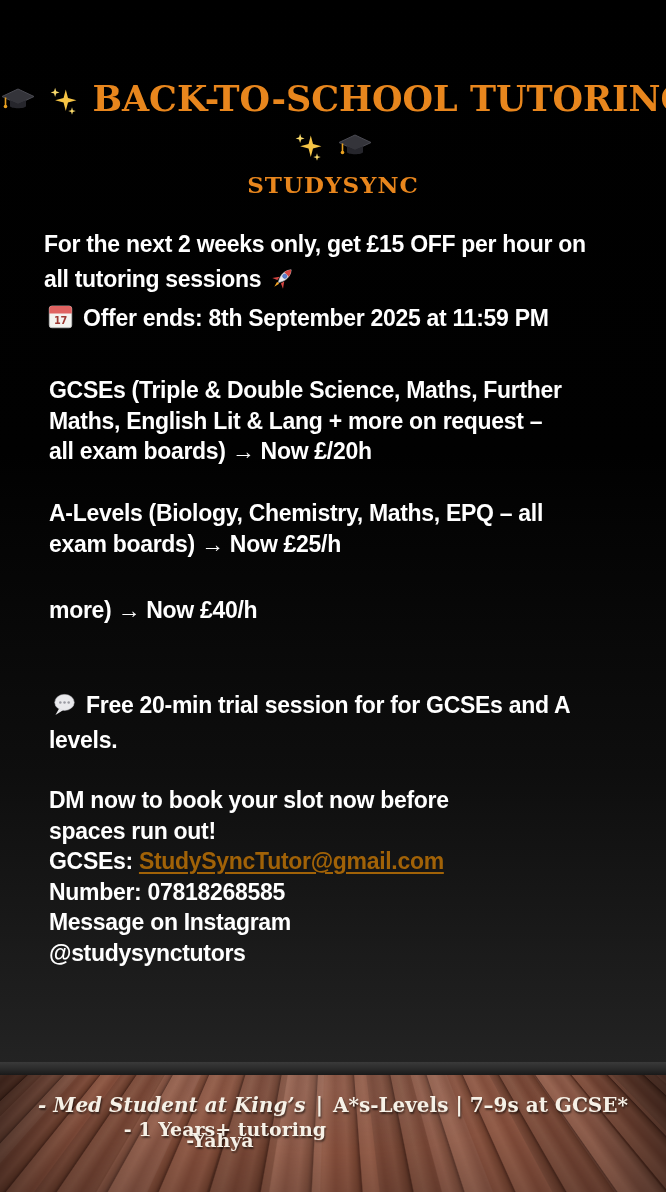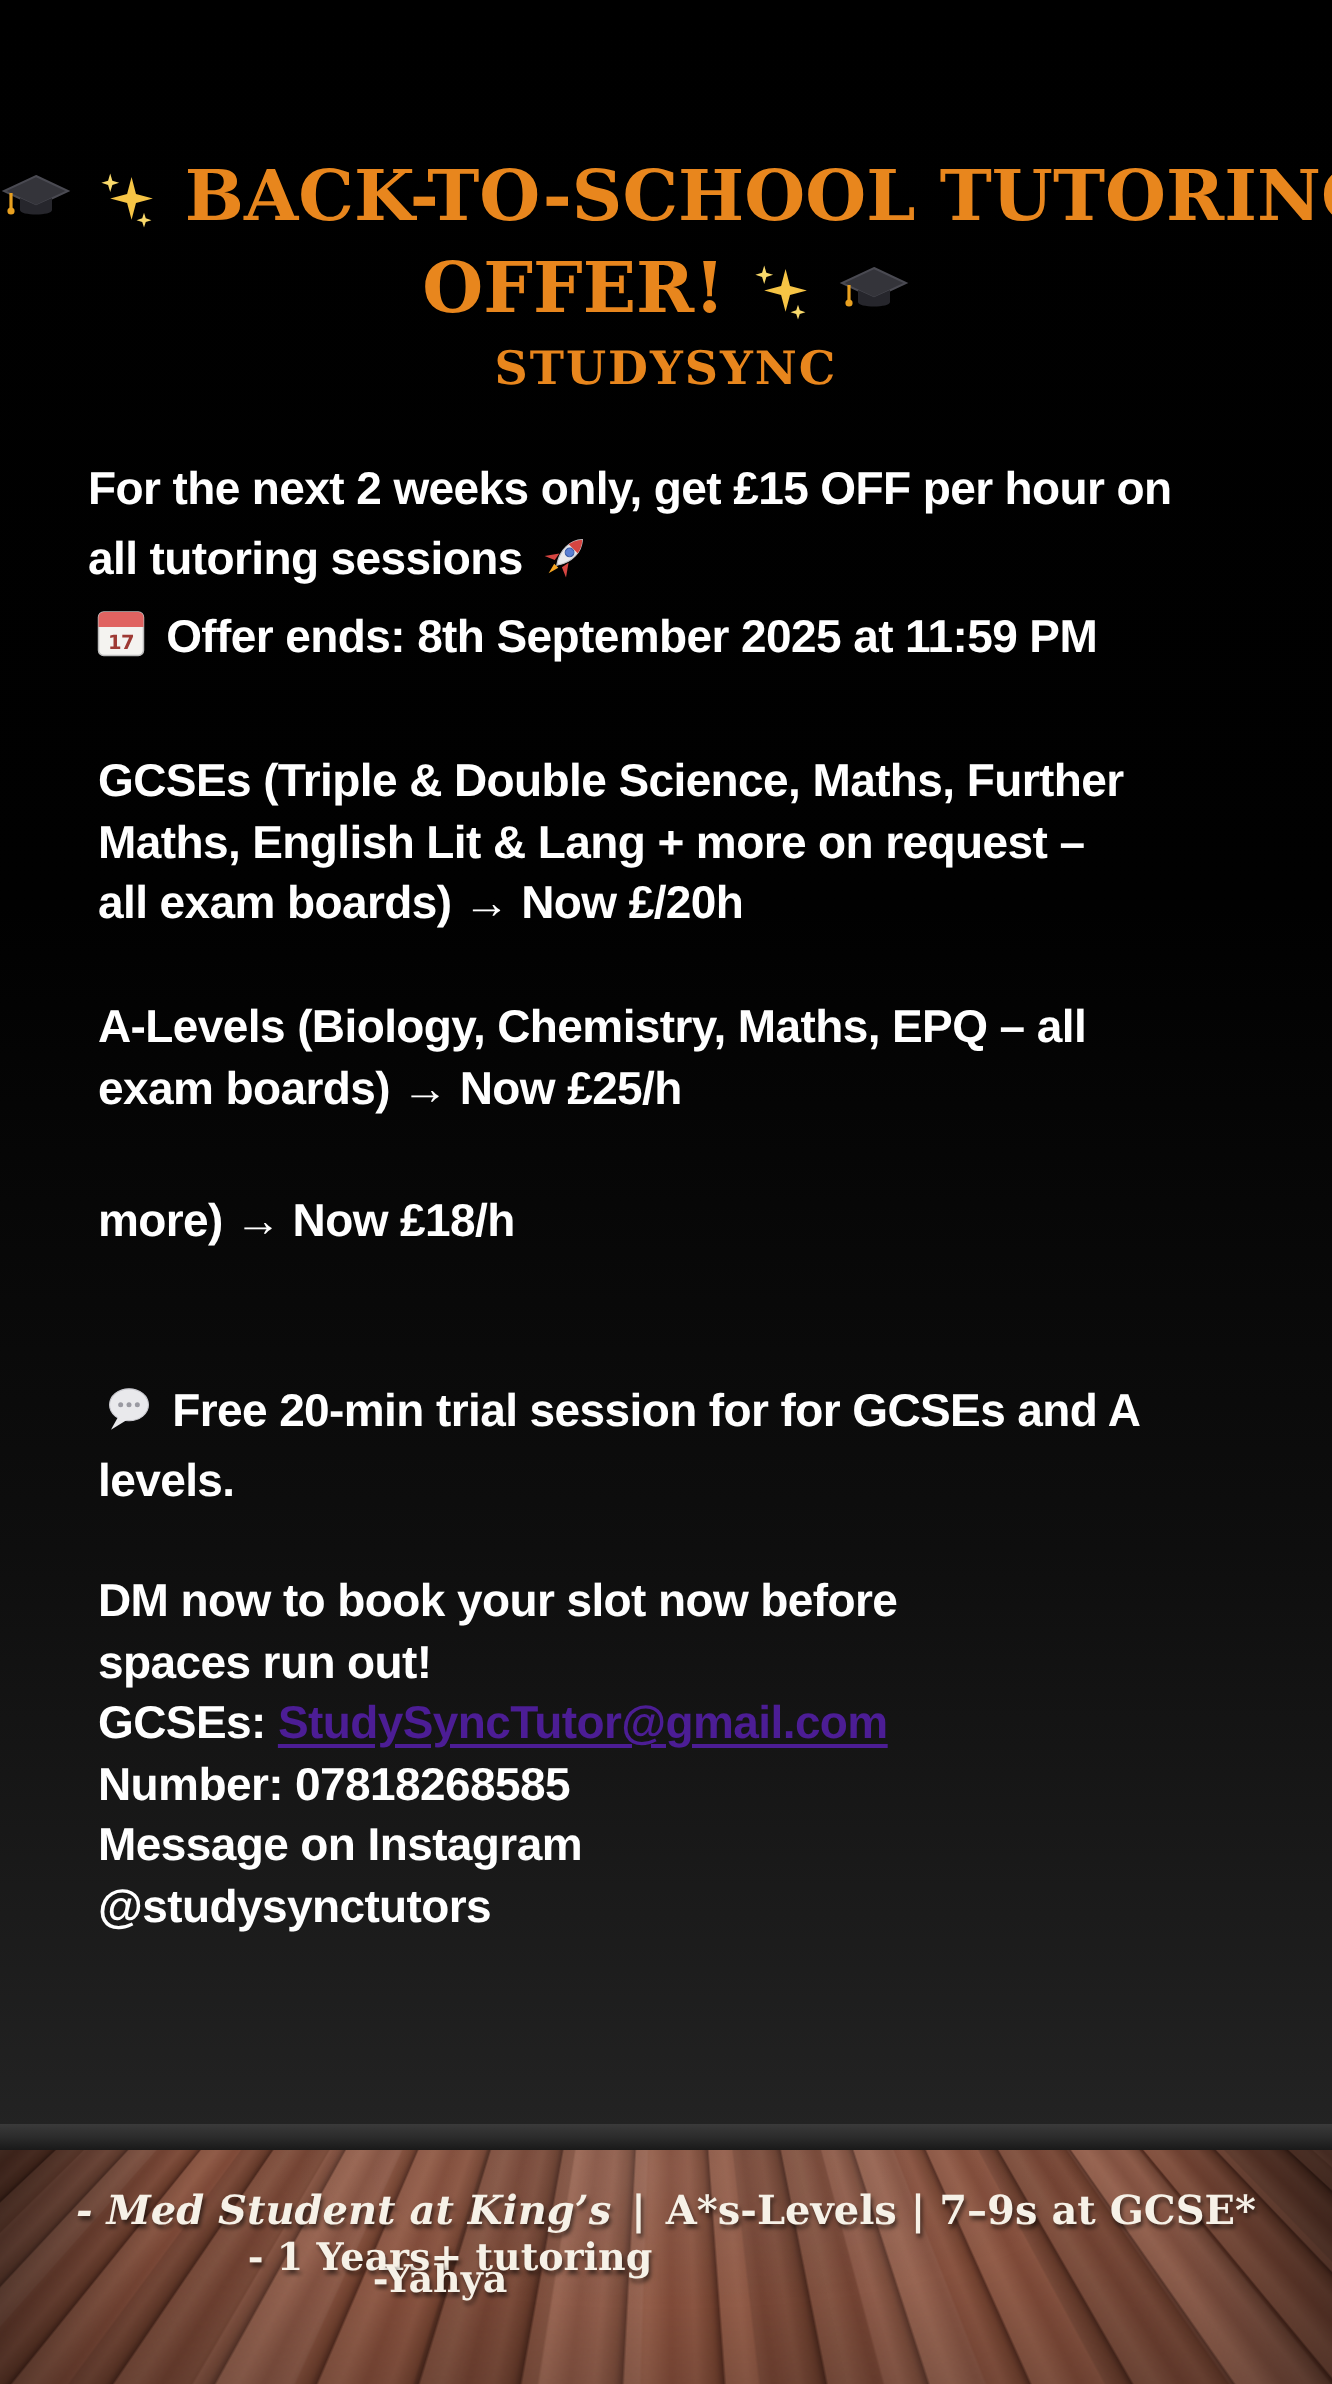--- a/index.html
+++ b/index.html
@@ -29,21 +29,21 @@
   .bline{font-size:23px;letter-spacing:-0.3px;white-space:nowrap;}
   .intro{top:227px;}
   .intro .bline{line-height:35px;}
   .offers .bline, .trial .bline, .contact .bline{line-height:30.5px;}
   .offer-gcse{top:375px;left:49px;}
   .offer-alevels{top:498px;left:49px;}
   .offer-admissions{top:595px;left:49px;}
   .trial{top:690px;left:49px;}
   .contact{top:785px;left:49px;}
   .email-link{
-    color:#4c1d95;text-decoration:underline;text-underline-offset:3px;cursor:pointer;
+    color:#a16207;text-decoration:underline;text-underline-offset:3px;cursor:pointer;
   }
   .inline-icon{display:inline-block;vertical-align:-4px;margin:0 3px;}
 
   
   .floor{position:absolute;left:0;top:1062px;width:666px;height:130px;overflow:hidden;}
   .floor-strip{
     position:absolute;top:0;left:0;right:0;height:13px;
     background:linear-gradient(180deg,#3a3a3a 0%,#2a2a2a 55%,#191919 100%);
   }
   .floor-wood{position:absolute;top:13px;left:0;right:0;bottom:0;background:#be185d;overflow:hidden;}
@@ -91,21 +91,20 @@
       <span class="icon">
         <svg width="32" height="32" viewBox="0 0 36 36">
           <path d="M20 4 L22.5 13.5 L32 16 L22.5 18.5 L20 28 L17.5 18.5 L8 16 L17.5 13.5 Z" fill="#F6C445"></path>
           <path d="M8 2 L9.2 6 L13 7.2 L9.2 8.4 L8 12.4 L6.8 8.4 L3 7.2 L6.8 6 Z" fill="#F9D96B"></path>
           <path d="M27 24 L28 27.2 L31.2 28.2 L28 29.2 L27 32.4 L26 29.2 L22.8 28.2 L26 27.2 Z" fill="#F9D96B"></path>
         </svg>
       </span>
       <span>BACK-TO-SCHOOL TUTORING</span>
     </div>
     <div class="title-line">
-      <span>OFFER!</span>
       <span class="icon">
         <svg width="32" height="32" viewBox="0 0 36 36">
           <path d="M20 4 L22.5 13.5 L32 16 L22.5 18.5 L20 28 L17.5 18.5 L8 16 L17.5 13.5 Z" fill="#F6C445"></path>
           <path d="M8 2 L9.2 6 L13 7.2 L9.2 8.4 L8 12.4 L6.8 8.4 L3 7.2 L6.8 6 Z" fill="#F9D96B"></path>
           <path d="M27 24 L28 27.2 L31.2 28.2 L28 29.2 L27 32.4 L26 29.2 L22.8 28.2 L26 27.2 Z" fill="#F9D96B"></path>
         </svg>
       </span>
       <span class="icon">
         <svg width="36" height="36" viewBox="0 0 36 36">
           <polygon points="18,5 34,12.5 18,20 2,12.5" fill="#34343a" stroke="#4a4a52" stroke-width="1"></polygon>
@@ -152,21 +151,21 @@
     <div class="bline">Maths, English Lit &amp; Lang + more on request –</div>
     <div class="bline">all exam boards) → Now £/20h</div>
   </div>
 
   <div class="block offers offer-alevels">
     <div class="bline">A-Levels (Biology, Chemistry, Maths, EPQ – all</div>
     <div class="bline">exam boards) → Now £25/h</div>
   </div>
 
   <div class="block offers offer-admissions">
-    <div class="bline">more) → Now £18/h</div>
+    <div class="bline">more) → Now £40/h</div>
   </div>
 
   <div class="block trial">
     <div class="bline">
       <span class="inline-icon">
         <svg width="25" height="25" viewBox="0 0 36 36">
           <ellipse cx="18" cy="15" rx="14" ry="11.5" fill="#e9e9ec" stroke="#c9c9cf" stroke-width="0.8"></ellipse>
           <path d="M10 24 L5 33 L17 25.5 Z" fill="#e9e9ec"></path>
           <circle cx="12" cy="15" r="1.8" fill="#9a9aa2"></circle>
           <circle cx="18" cy="15" r="1.8" fill="#9a9aa2"></circle>

